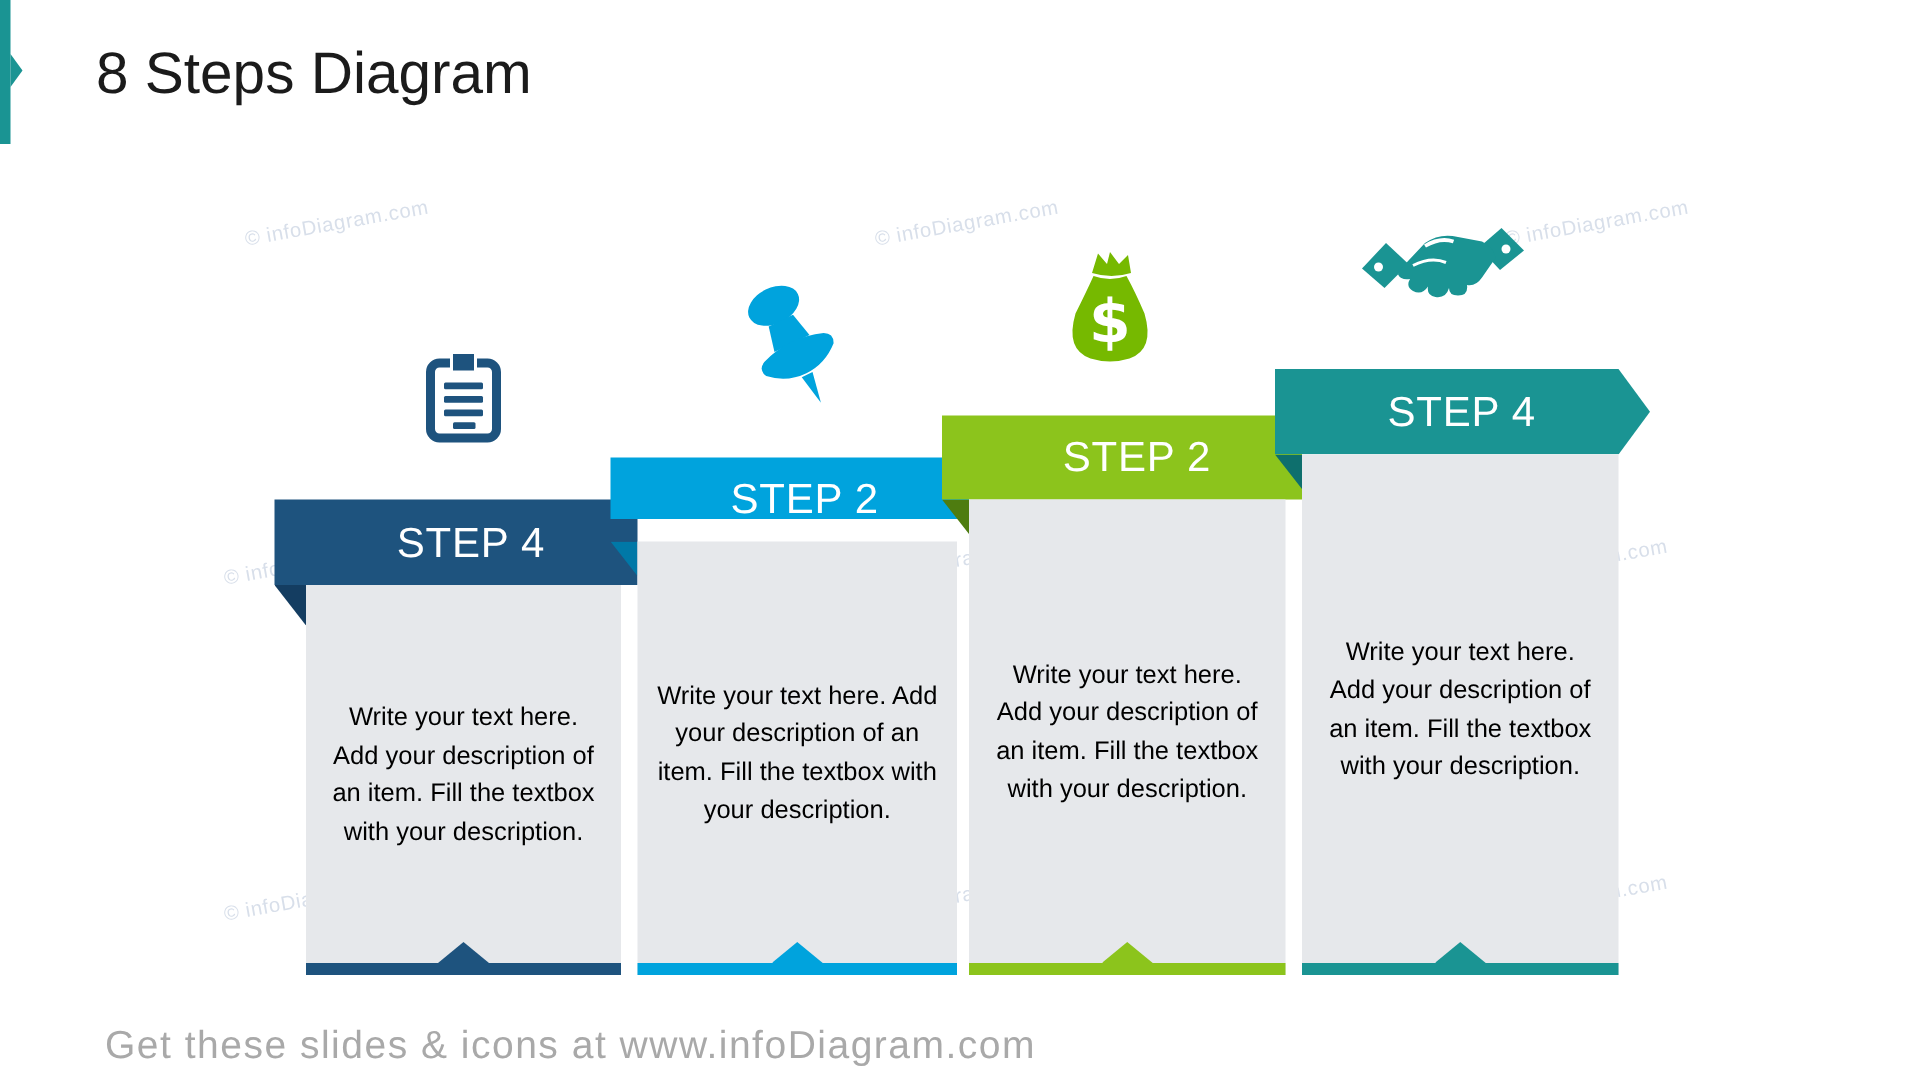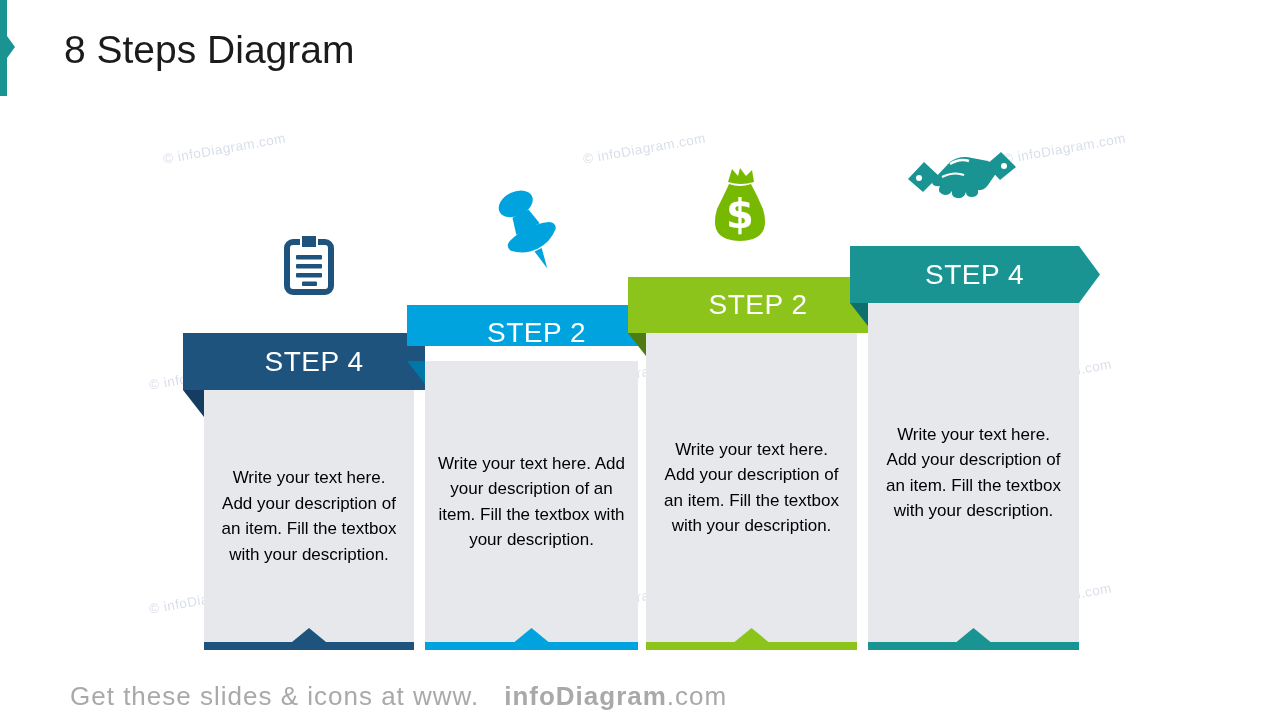--- a/index.html
+++ b/index.html
@@ -55,21 +55,21 @@
   .s4 .banner{left:850px;top:246px;width:250px;height:57px;line-height:57px;
               clip-path:polygon(0 0,91.6% 0,100% 50%,91.6% 100%,0 100%);padding:0;}
   .s4 .banner span{padding-right:21px;}
   .s4 .fold{left:850px;top:303px;width:18px;height:23px;}
   .s4 .card{left:868px;top:303px;width:211px;height:347px;}
   .s4 .icon{left:906px;top:147px;width:112px;height:62px;}
 
   
   .footer{position:absolute;left:70px;top:681px;font-size:26px;letter-spacing:1px;
           color:var(--footer-text);}
-  .footer b{font-weight:bold;margin-left:25px;}
+  .footer b{font-weight:normal;}
 </style>
 </head>
 <body>
 
 <div class="slide">
 
   <span class="wm wm1">© infoDiagram.com</span>
   <span class="wm wm2">© infoDiagram.com</span>
   <span class="wm wm3">© infoDiagram.com</span>
   <span class="wm wm4">© infoDiagram.com</span>

